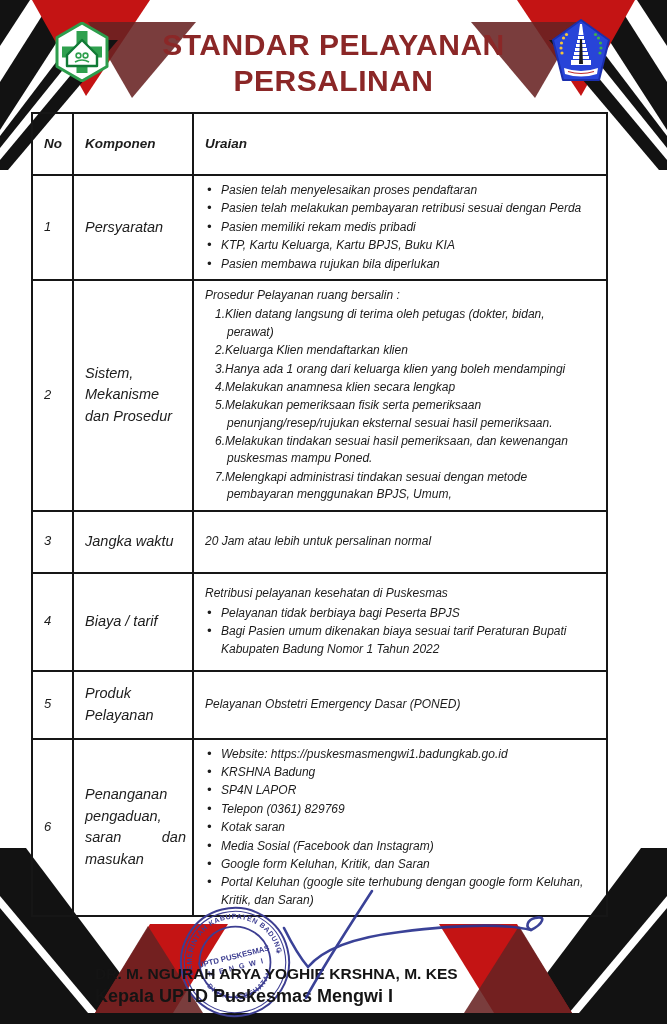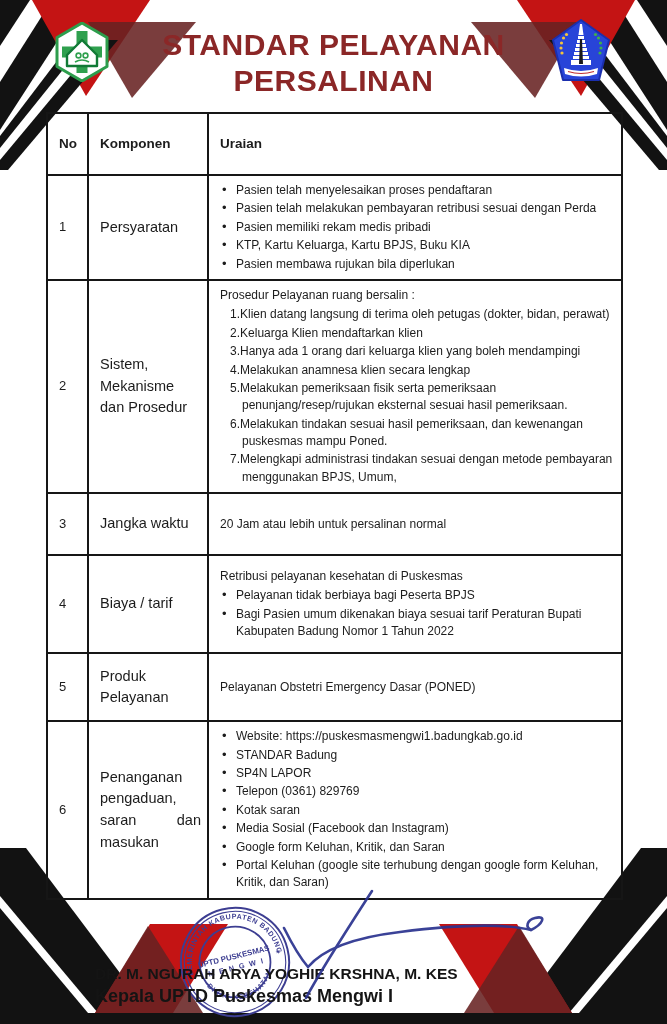--- a/index.html
+++ b/index.html
@@ -23,42 +23,42 @@
   .logo{position:absolute;}
   .logo.puskesmas{left:53px;top:22px;width:58px;height:60px;}
   .logo.badung{left:552px;top:19px;width:58px;height:62px;}
   .title{
     position:absolute;left:0;top:27px;width:100%;
     text-align:center;font-weight:800;font-size:30px;line-height:36px;
     letter-spacing:.5px;color:#8b2727;
   }
   
   table.std{
-    position:absolute;left:46px;top:112px;
+    position:absolute;left:31px;top:112px;
     width:575px;border-collapse:collapse;table-layout:fixed;
-    font-size:12px;line-height:1.45;color:#1c1c1c;
+    font-size:12px;line-height:1.45;color:#1c1c1c;font-style:italic;
   }
   table.std th,table.std td{border:2px solid #161616;vertical-align:middle;padding:4px 6px 4px 11px;}
   col.c-no{width:41px;} col.c-komp{width:120px;} col.c-urai{width:414px;}
   thead tr{height:62px;}
   tbody tr:nth-child(1){height:93px;}
   tbody tr:nth-child(2){height:196px;}
   tbody tr:nth-child(3){height:62px;}
   tbody tr:nth-child(4){height:98px;}
   tbody tr:nth-child(5){height:68px;}
   tbody tr:nth-child(6){height:154px;}
   th{font-size:13.5px;font-weight:bold;text-align:left;}
   td.no-cell{font-size:13px;}
   td.komp-cell{font-size:14.5px;line-height:1.5;text-align:justify;padding-left:12px;padding-right:9px;}
   td.urai-cell{padding-left:13px;padding-right:6px;}
   .urai-cell p{margin:2px 0;}
   .urai-cell ul{list-style:none;margin:2px 0;padding:0;}
   .urai-cell ul li{padding-left:16px;position:relative;margin:1px 0;}
   .urai-cell ul li::before{content:"•";position:absolute;left:2px;top:-1px;font-size:13px;}
-  .urai-cell ol{list-style:none;margin:2px 0 2px 10px;padding:0;counter-reset:item;}
+  .urai-cell ol{list-style:none;margin:2px 17px 2px 10px;padding:0;counter-reset:item;}
   .urai-cell ol li{counter-increment:item;padding-left:12px;text-indent:-12px;margin:1px 0;}
   .urai-cell ol li::before{content:counter(item) ".";}
   
   .stamp{position:absolute;left:176px;top:903px;width:118px;height:118px;z-index:2;}
   .sig{position:absolute;left:240px;top:870px;width:340px;height:145px;z-index:4;}
   .sign-block{
     position:absolute;left:95px;top:962px;width:480px;z-index:3;
     font-weight:bold;color:#141414;
   }
   .sign-name{font-size:15.5px;line-height:23px;}
@@ -205,21 +205,21 @@
           <td class="urai-cell">
             <p>Pelayanan Obstetri Emergency Dasar (PONED)</p>
           </td>
         </tr>
         <tr>
           <td class="no-cell">6</td>
           <td class="komp-cell">Penanganan pengaduan, saran dan masukan</td>
           <td class="urai-cell">
             <ul>
               <li>Website: https://puskesmasmengwi1.badungkab.go.id</li>
-              <li>STANDAR Badung</li>
+              <li>KRSHNA Badung</li>
               <li>SP4N LAPOR</li>
               <li>Telepon (0361) 829769</li>
               <li>Kotak saran</li>
               <li>Media Sosial (Facebook dan Instagram)</li>
               <li>Google form Keluhan, Kritik, dan Saran</li>
               <li>Portal Keluhan (google site terhubung dengan google form Keluhan, Kritik, dan Saran)</li>
             </ul>
           </td>
         </tr>
       </tbody>

